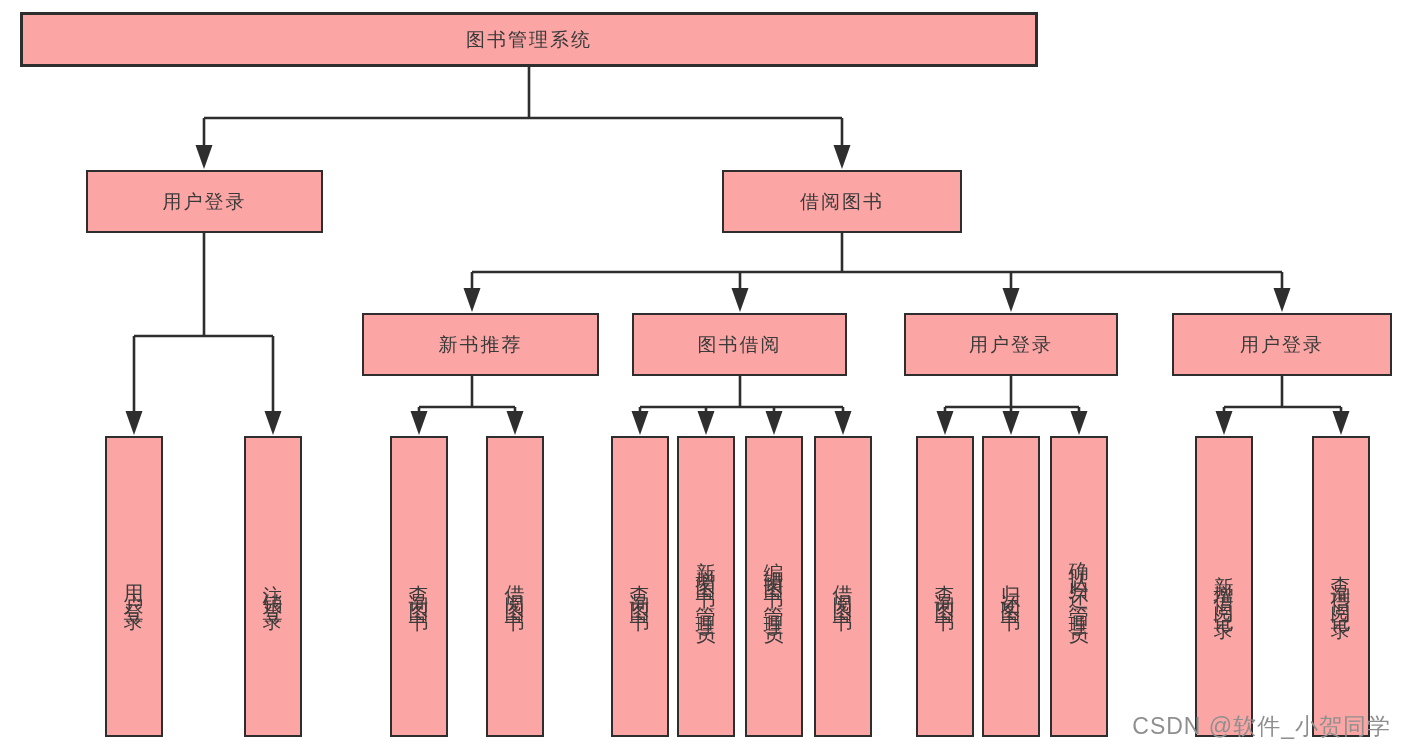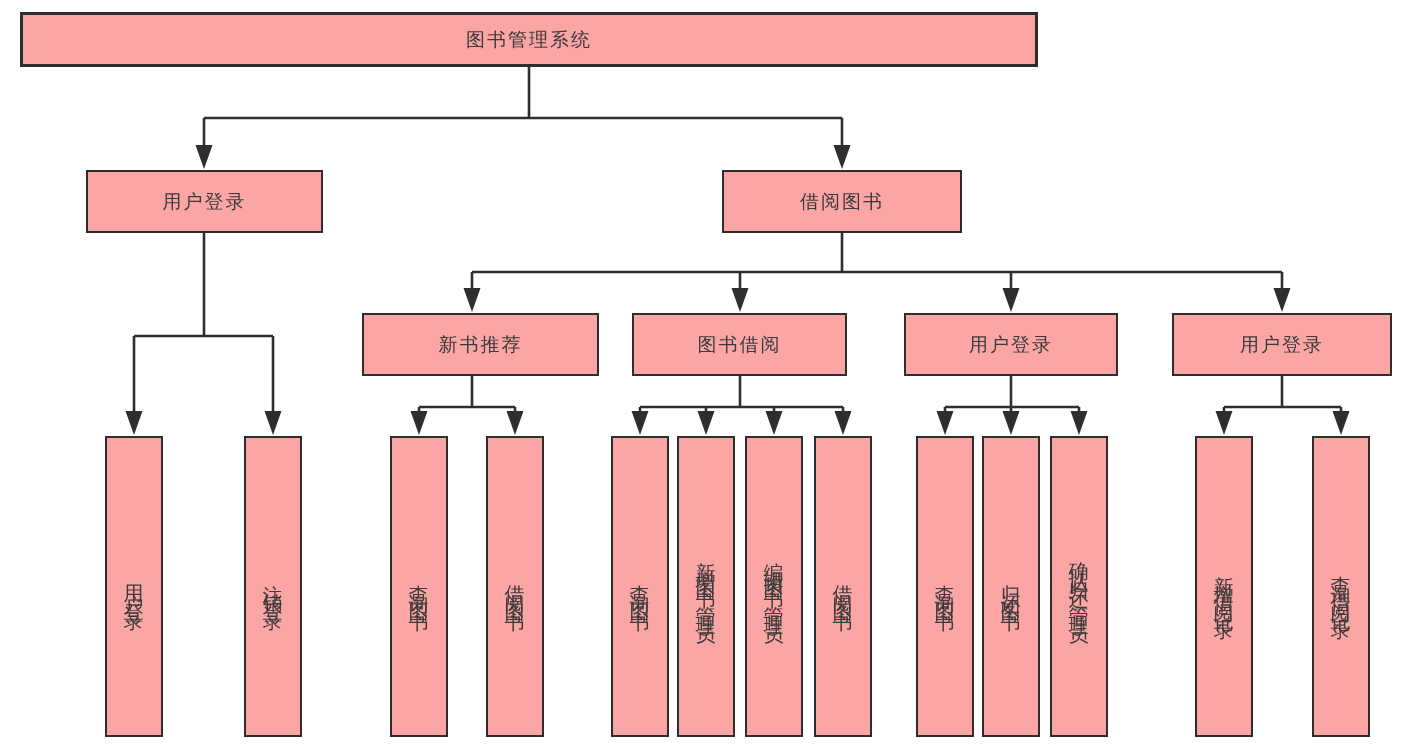--- a/index.html
+++ b/index.html
@@ -151,13 +151,14 @@
     <span class="vlabel">确认归还（管理员）</span>
   </div>
 
   <div class="node leaf" style="left:1195px">
     <span class="vlabel">新增借阅记录</span>
   </div>
   <div class="node leaf" style="left:1312px">
     <span class="vlabel">查询借阅记录</span>
   </div>
 
+  <div class="watermark">CSDN @软件_小贺同学</div>
 </div>
 
 </body></html>

